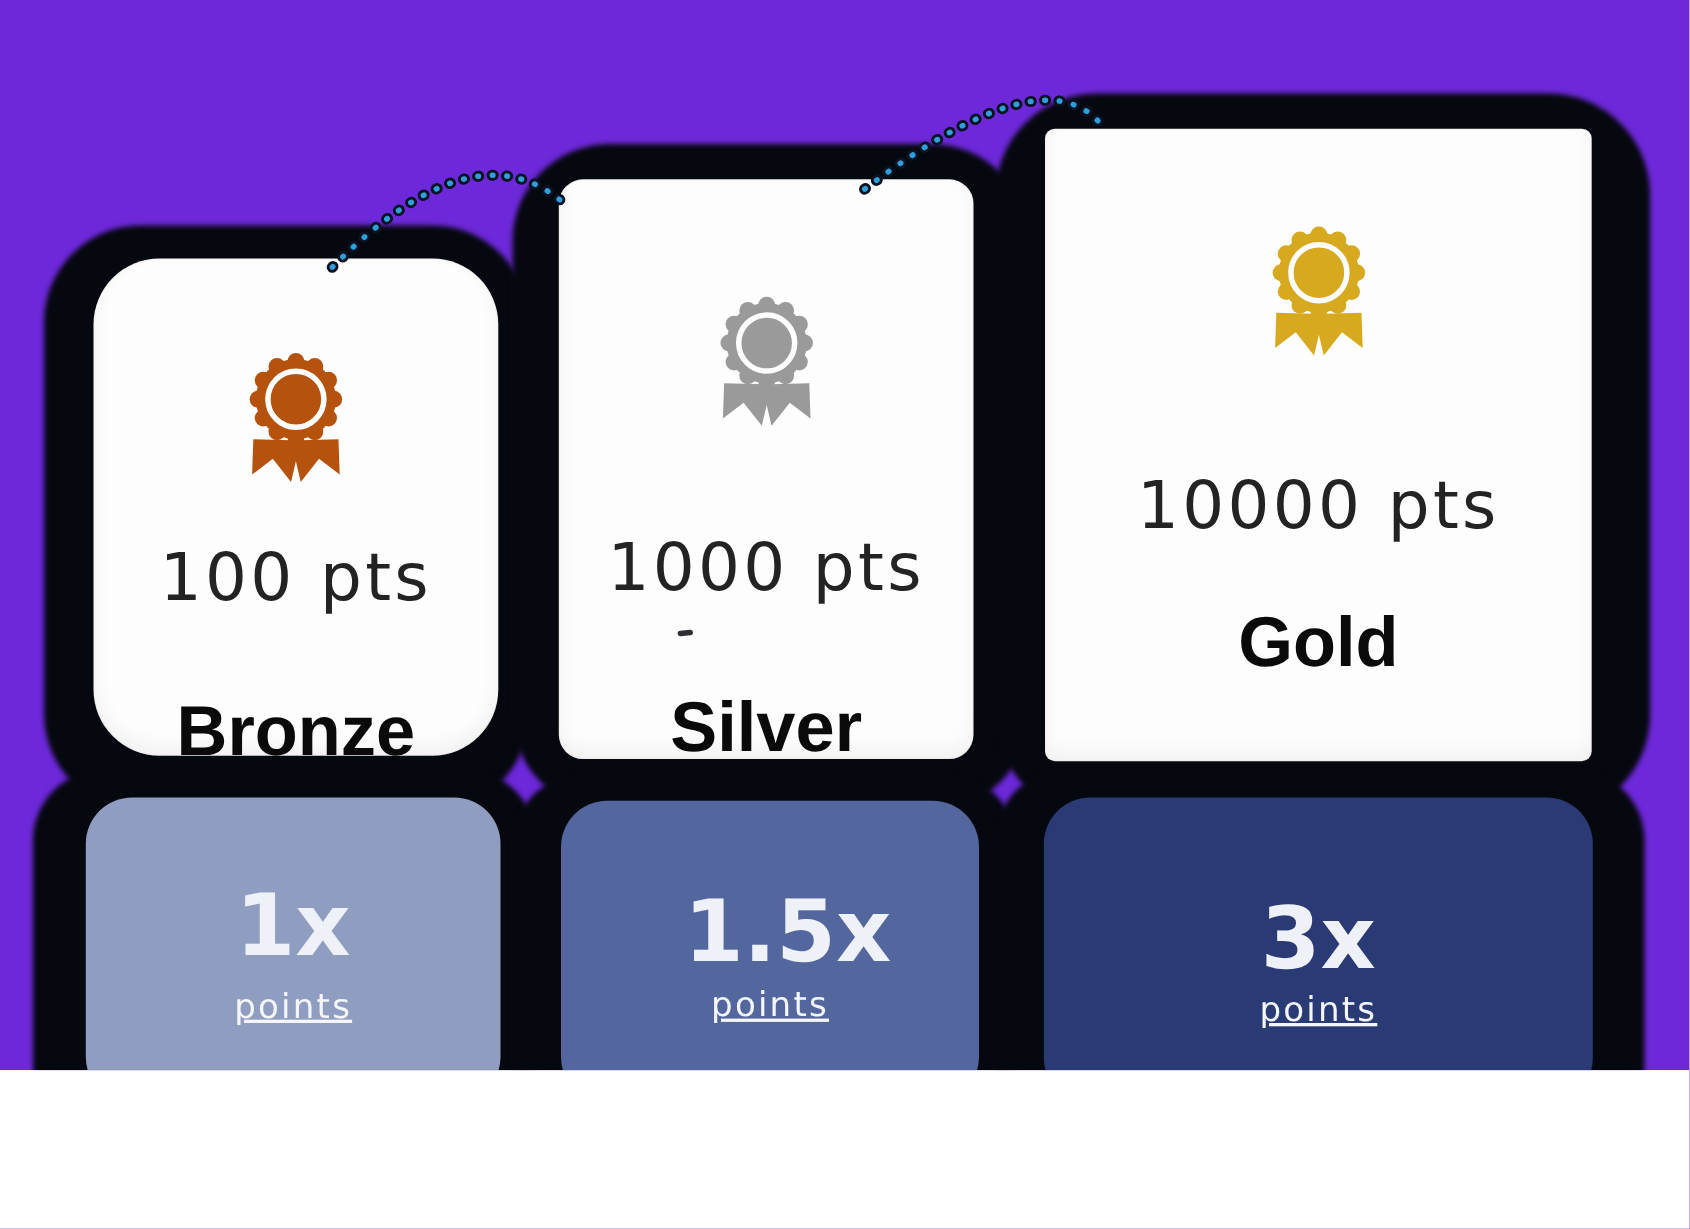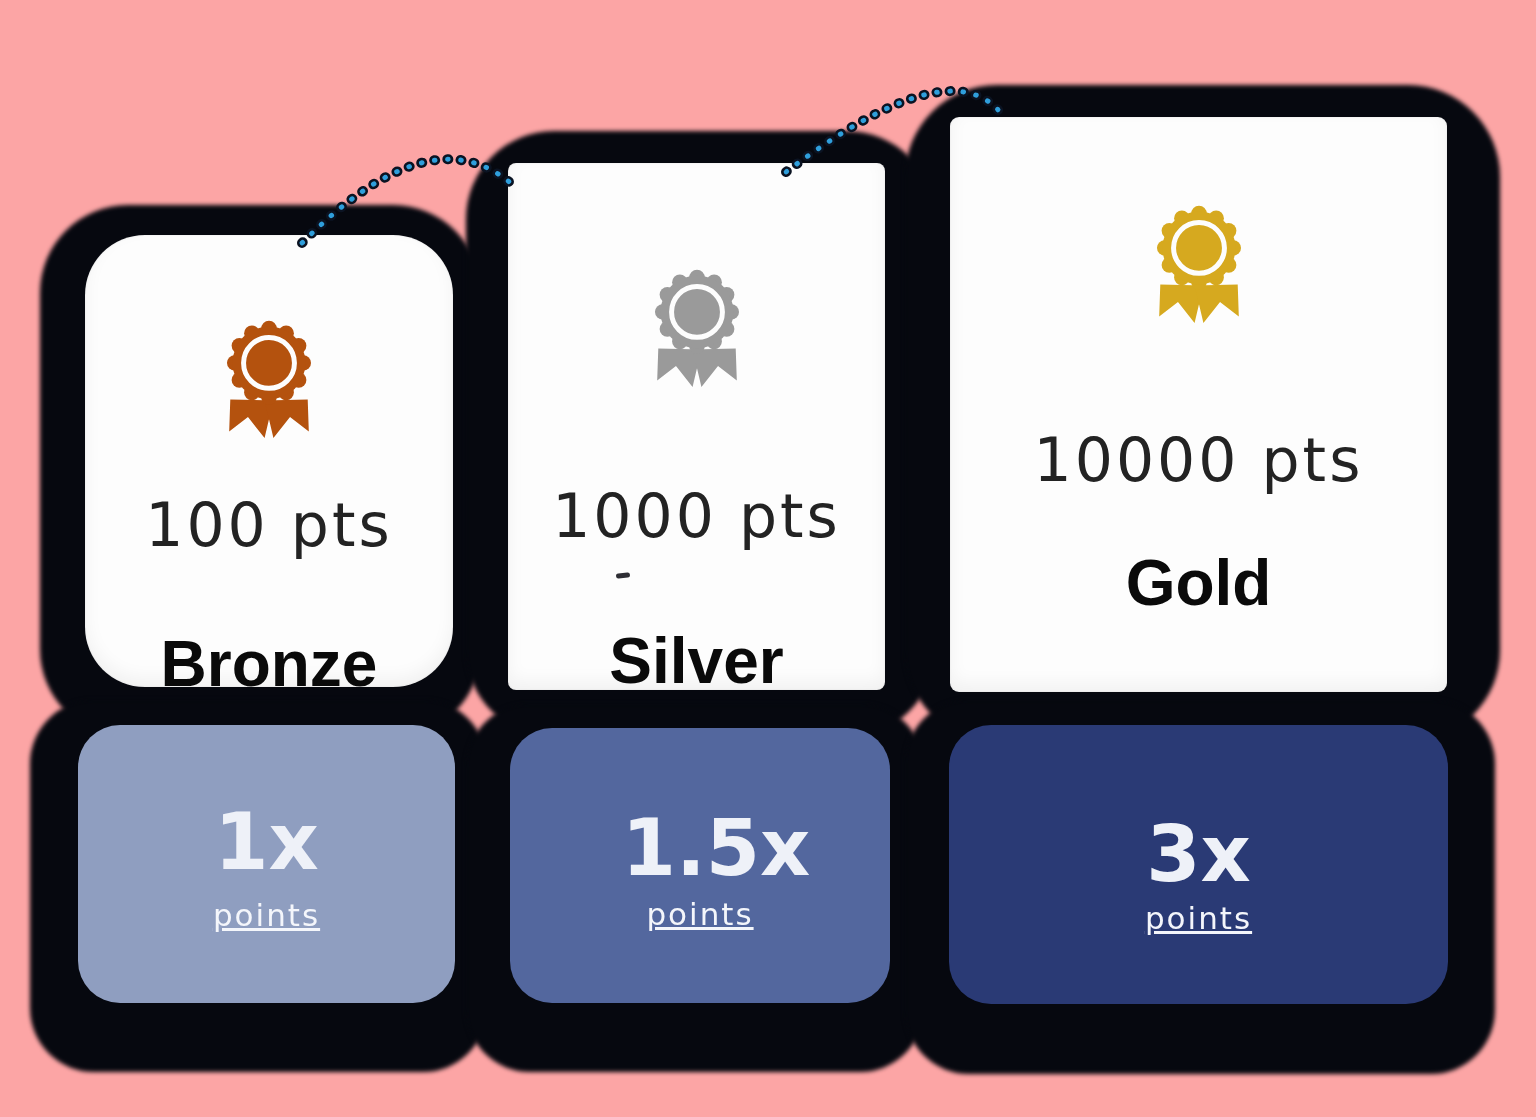--- a/index.html
+++ b/index.html
@@ -1,32 +1,32 @@
 <!DOCTYPE html>
 <html><head>
 <meta charset="utf-8">
 <style>
   html,body{margin:0;padding:0;background:#ffffff;}
-  .stage{position:relative;width:1536px;height:1117px;background:#fca5a5;overflow:hidden;
+  .stage{position:relative;width:1536px;height:973px;background:#6d28d9;overflow:hidden;
          font-family:"DejaVu Sans",sans-serif;}
 
   
   .shadow{position:absolute;filter:blur(2.2px);}
   #sh-c0{left:40px;top:205px;width:441px;height:532px;border-radius:88px;}
   #sh-c1{left:466px;top:131px;width:469px;height:606px;border-radius:88px;}
   #sh-c2{left:905px;top:85px;width:595px;height:657px;border-radius:92px;}
   #sh-b0{left:30px;top:700px;width:457px;height:372px;border-radius:64px;}
   #sh-b1{left:466px;top:704px;width:458px;height:368px;border-radius:64px;}
   #sh-b2{left:905px;top:700px;width:590px;height:374px;border-radius:64px;}
 
   
   .card{position:absolute;background:#fdfdfd;z-index:2;
         box-shadow:inset 0 0 2px rgba(0,0,0,.10), inset 0 -8px 18px rgba(0,0,0,.05);}
   .c0{left:85px;top:235px;width:368px;height:452px;border-radius:60px;}
-  .c1{left:508px;top:163px;width:377px;height:527px;border-radius:8px;}
+  .c1{left:508px;top:163px;width:377px;height:527px;border-radius:22px;}
   .c2{left:950px;top:117px;width:497px;height:575px;border-radius:9px;}
 
   .ribbon{position:absolute;left:50%;transform:translateX(-50%);width:111px;height:146px;}
   .c0 .ribbon{top:77px;} .c1 .ribbon{top:98px;} .c2 .ribbon{top:80px;}
 
   .pts{position:absolute;left:0;right:0;text-align:center;line-height:60px;font-size:60px;
        letter-spacing:3px;color:#232323;font-family:"DejaVu Sans",sans-serif;}
   .c0 .pts{top:260px;} .c1 .pts{top:323px;} .c2 .pts{top:313px;}
 
   .tname{position:absolute;left:0;right:0;text-align:center;line-height:64px;font-size:64px;

